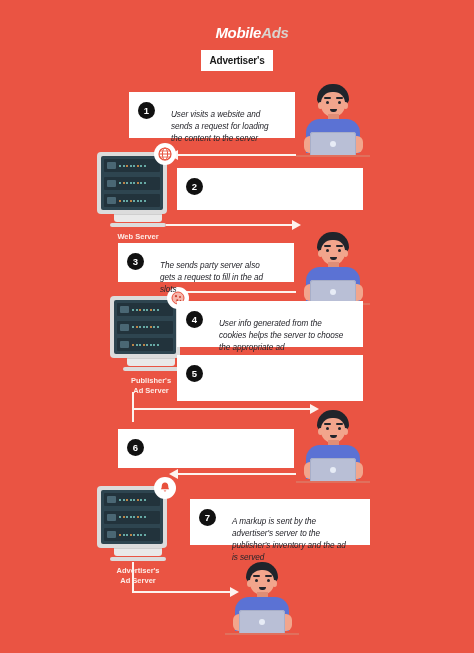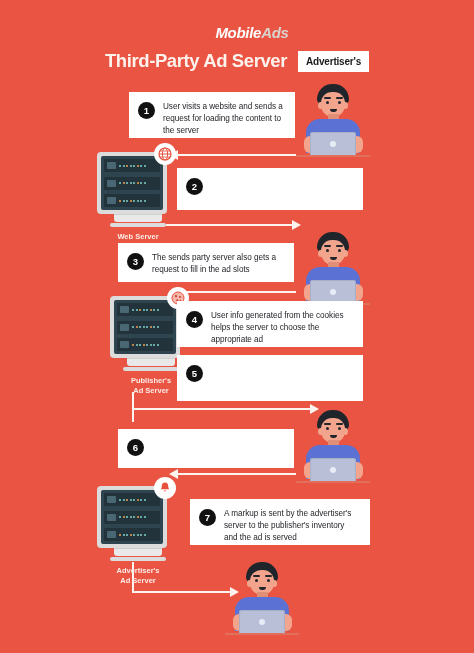--- a/index.html
+++ b/index.html
@@ -40,22 +40,23 @@
     padding:9px 10px 9px 9px;
     box-sizing:border-box;
   }
   .num{
     flex:0 0 auto;width:17px;height:17px;border-radius:50%;
     background:#111111;color:#ffffff;font-size:9.5px;font-weight:bold;
     display:flex;align-items:center;justify-content:center;
     margin-top:1px;
   }
   .card p{
-    margin:0;font-size:8.2px;line-height:1.45;color:#25252b;
+    margin:8px;font-size:8.2px;line-height:1.45;color:#25252b;
     letter-spacing:-.05px;
+    font-style:italic;
   }
 
   
   .server{position:absolute;width:82px;}
   .server .case{
     width:70px;height:62px;background:#dcdcdc;border-radius:4px;
     padding:4px;box-sizing:border-box;position:relative;
   }
   .server .screen{
     width:62px;height:54px;background:#2e4550;border-radius:2px;
@@ -133,21 +134,20 @@
 </head>
 <body>
 
 <div class="stage">
 
   <div class="logo">
     <span>Mobile</span><span class="ads">Ads</span>
   </div>
 
   <div class="title-row">
-    <span class="title">Third-Party Ad Server</span>
     <span class="badge">Advertiser's</span>
   </div>
 
   <div class="ln hline" style="left:178px;top:154px;width:118px;"></div>
   <div class="ahead left" style="left:169px;top:150px;"></div>
 
   <div class="ln hline" style="left:166px;top:224px;width:126px;"></div>
   <div class="ahead right" style="left:292px;top:220px;"></div>
 
   <div class="ln hline" style="left:178px;top:291px;width:118px;"></div>

